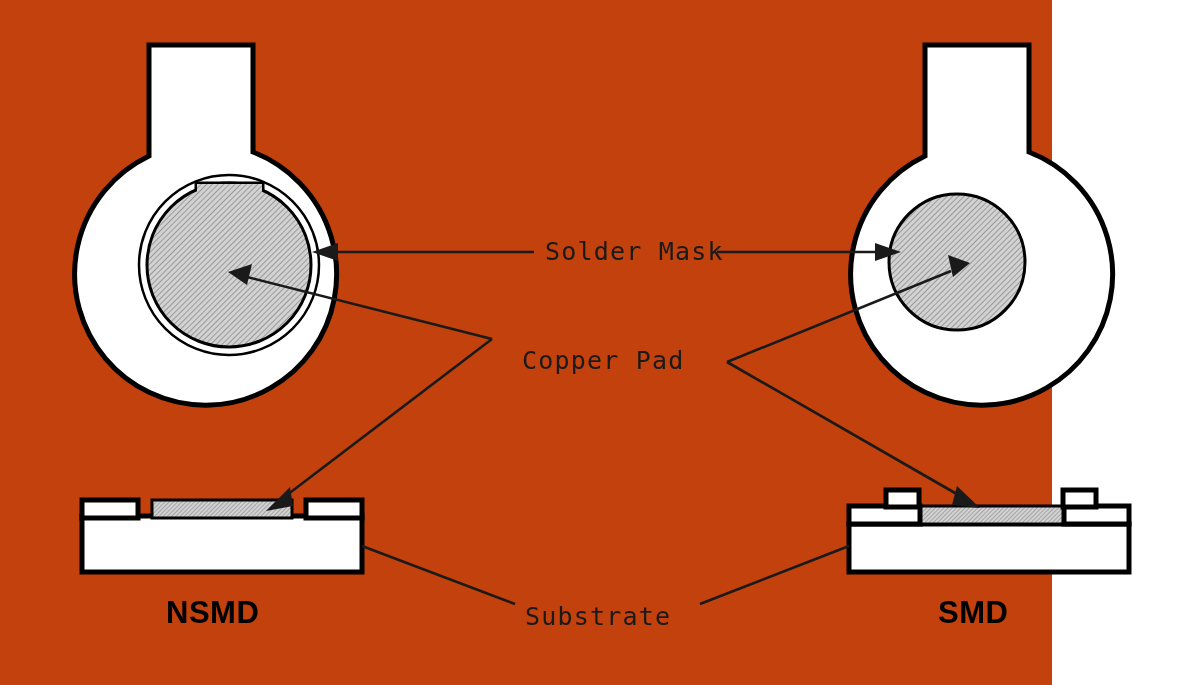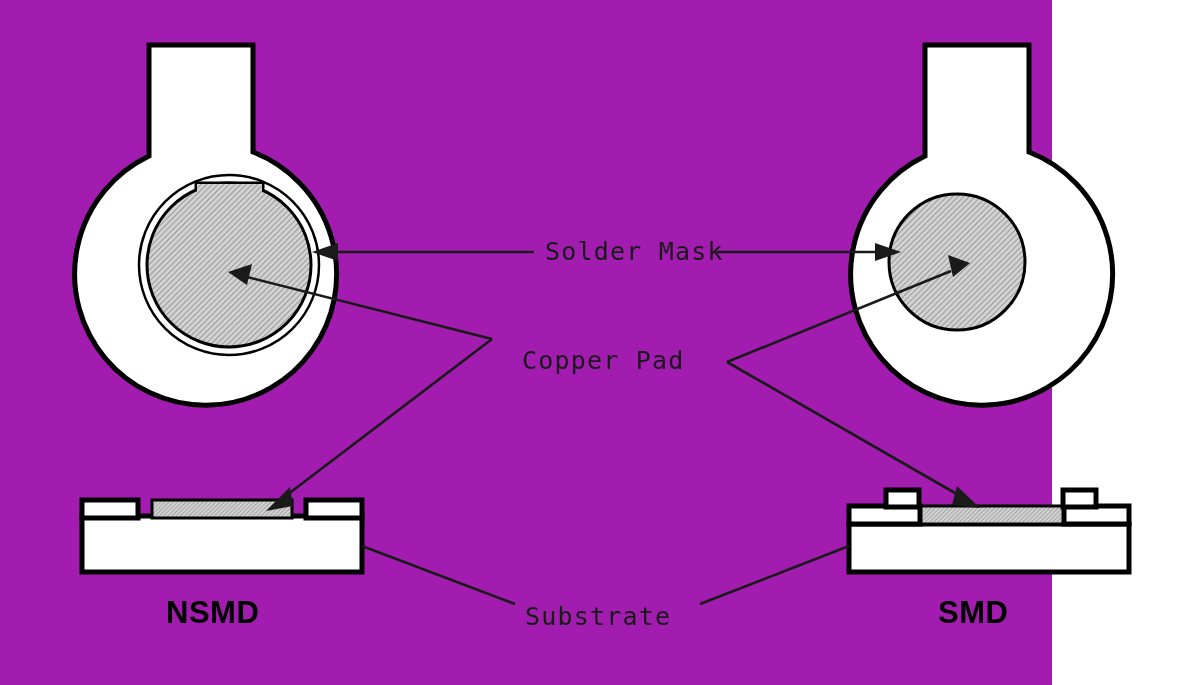--- a/index.html
+++ b/index.html
@@ -10,21 +10,21 @@
   body {
     width: 1200px;
     height: 685px;
     overflow: hidden;
     font-family: "Liberation Sans", sans-serif;
   }
   #diagram-root {
     position: relative;
     width: 1052px;
     height: 685px;
-    background: #a21caf;
+    background: #c2410c;
   }
   svg#diagram-svg {
     display: block;
     width: 1200px;
     height: 685px;
   }
   .outline {
     fill: #ffffff;
     stroke: #000000;
     stroke-width: 5;

